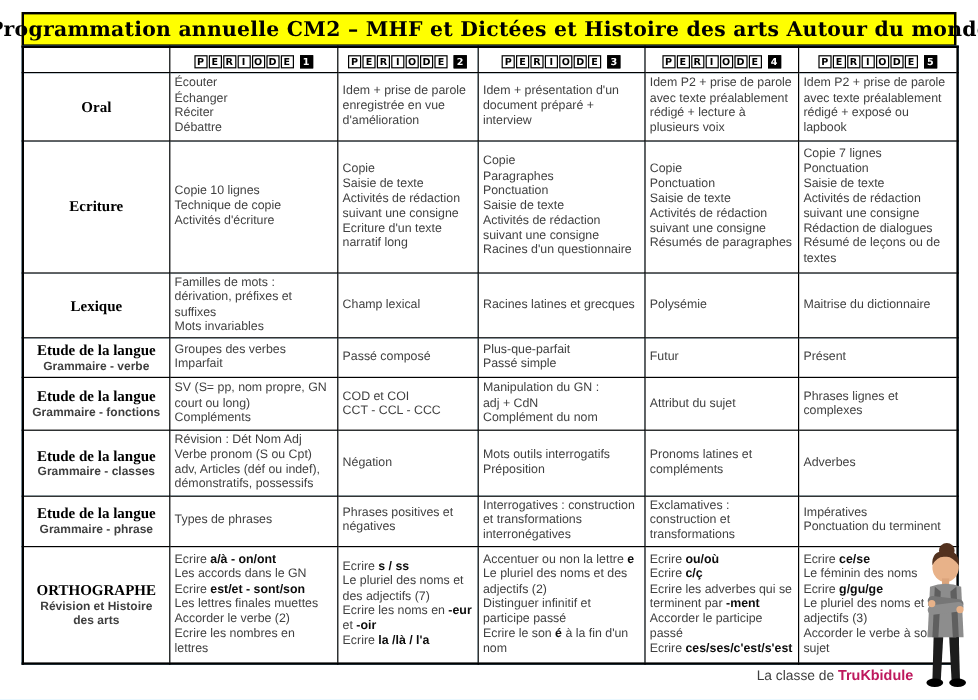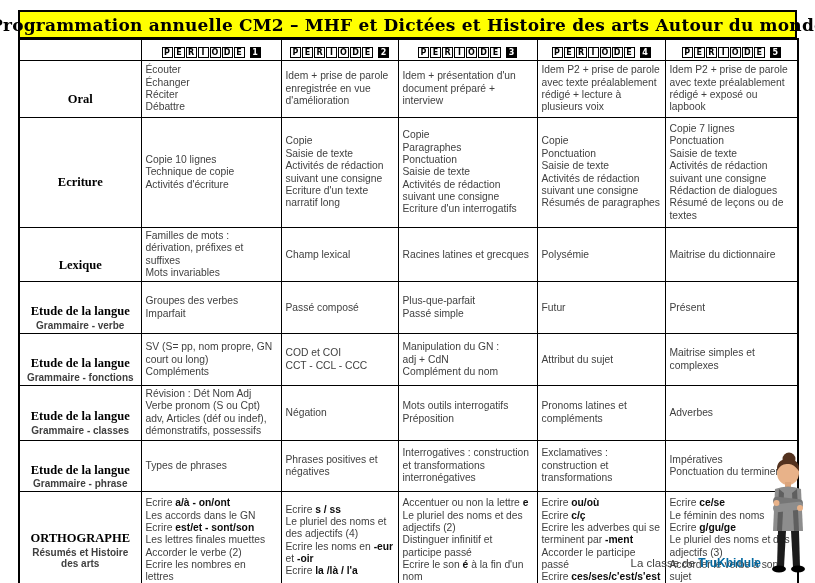--- a/index.html
+++ b/index.html
@@ -16,29 +16,29 @@
   .sched th,.sched td{border:1.5px solid #000;box-sizing:border-box;padding:2px 4px;background:#fff;}
 
   .periodrow th{height:17px;padding:1px 0;text-align:center;vertical-align:middle;}
   .box{display:inline-block;border:1.5px solid #000;background:#fff;color:#000;font-weight:bold;
        font-size:8px;line-height:9px;min-width:7px;padding:0 1px;margin:0 0.5px;text-align:center;
        font-family:"DejaVu Sans",sans-serif;}
   .box.num{background:#000;color:#fff;border-color:#000;}
   .gap{display:inline-block;width:4px;}
 
   .rowhead{text-align:center;vertical-align:middle;}
-  .rtitle{font-family:"Liberation Serif","DejaVu Serif",serif;font-weight:bold;font-size:12.5px;color:#000;line-height:1.15;margin-top:20px;}
+  .rtitle{font-family:"Liberation Serif","DejaVu Serif",serif;font-weight:bold;font-size:12.5px;color:#000;line-height:1.15;}
   .rsub{font-size:10px;color:#3f3f3f;line-height:1.15;margin-top:1px;}
 
   .cell{font-size:10.3px;color:#3f3f3f;vertical-align:middle;line-height:1.2;text-align:left;}
   .cell .line{margin:0;}
   .cell b{color:#0c0c0c;font-weight:bold;}
 
   .credit{position:absolute;top:556px;right:54px;font-size:11.5px;color:#3f3f3f;}
-  .credit b{color:#0369a1;font-size:12px;}
+  .credit b{color:#be185d;font-size:12px;}
 
   .avatar{position:absolute;top:451px;right:1px;width:52px;height:124px;z-index:5;}
 </style>
 </head>
 <body>
 
 <div class="page">
 
   <div class="banner" style="background: rgb(255, 255, 0);">
     <h1>Programmation annuelle CM2 – MHF et Dictées et Histoire des arts Autour du monde</h1>
@@ -101,21 +101,21 @@
             <div class="line">Saisie de texte</div>
             <div class="line">Activités de rédaction suivant une consigne</div>
             <div class="line">Ecriture d'un texte narratif long</div>
           </td>
           <td class="cell">
             <div class="line">Copie</div>
             <div class="line">Paragraphes</div>
             <div class="line">Ponctuation</div>
             <div class="line">Saisie de texte</div>
             <div class="line">Activités de rédaction suivant une consigne</div>
-            <div class="line">Ecriture d'un interrogatifs</div>
+            <div class="line">Racines d'un questionnaire</div>
           </td>
           <td class="cell">
             <div class="line">Copie</div>
             <div class="line">Ponctuation</div>
             <div class="line">Saisie de texte</div>
             <div class="line">Activités de rédaction suivant une consigne</div>
             <div class="line">Résumés de paragraphes</div>
           </td>
           <td class="cell">
             <div class="line">Copie 7 lignes</div>
@@ -186,21 +186,21 @@
           </td>
           <td class="cell">
             <div class="line">Manipulation du GN :</div>
             <div class="line">adj + CdN</div>
             <div class="line">Complément du nom</div>
           </td>
           <td class="cell">
             <div class="line">Attribut du sujet</div>
           </td>
           <td class="cell">
-            <div class="line">Maitrise simples et complexes</div>
+            <div class="line">Phrases lignes et complexes</div>
           </td>
         </tr>
         <tr style="height: 53px;">
           <th class="rowhead">
             <div class="rtitle">Etude de la langue</div>
             <div class="rsub">Grammaire - classes</div>
           </th>
           <td class="cell">
             <div class="line">Révision : Dét Nom Adj</div>
             <div class="line">Verbe pronom (S ou Cpt)</div>
@@ -238,33 +238,33 @@
             <div class="line">Exclamatives : construction et transformations</div>
           </td>
           <td class="cell">
             <div class="line">Impératives</div>
             <div class="line">Ponctuation du terminent</div>
           </td>
         </tr>
         <tr style="height: 98px;">
           <th class="rowhead">
             <div class="rtitle">ORTHOGRAPHE</div>
-            <div class="rsub">Résumés et Histoire des arts</div>
+            <div class="rsub">Révision et Histoire des arts</div>
           </th>
           <td class="cell">
             <div class="line">Ecrire <b>a/à - on/ont</b></div>
             <div class="line">Les accords dans le GN</div>
             <div class="line">Ecrire <b>est/et - sont/son</b></div>
             <div class="line">Les lettres finales muettes</div>
             <div class="line">Accorder le verbe (2)</div>
             <div class="line">Ecrire les nombres en lettres</div>
           </td>
           <td class="cell">
             <div class="line">Ecrire <b>s / ss</b></div>
-            <div class="line">Le pluriel des noms et des adjectifs (4)</div>
+            <div class="line">Le pluriel des noms et des adjectifs (7)</div>
             <div class="line">Ecrire les noms en <b>-eur</b> et <b>-oir</b></div>
             <div class="line">Ecrire <b>la /là / l'a</b></div>
           </td>
           <td class="cell">
             <div class="line">Accentuer ou non la lettre <b>e</b></div>
             <div class="line">Le pluriel des noms et des adjectifs (2)</div>
             <div class="line">Distinguer infinitif et participe passé</div>
             <div class="line">Ecrire le son <b>é</b> à la fin d'un nom</div>
           </td>
           <td class="cell">

